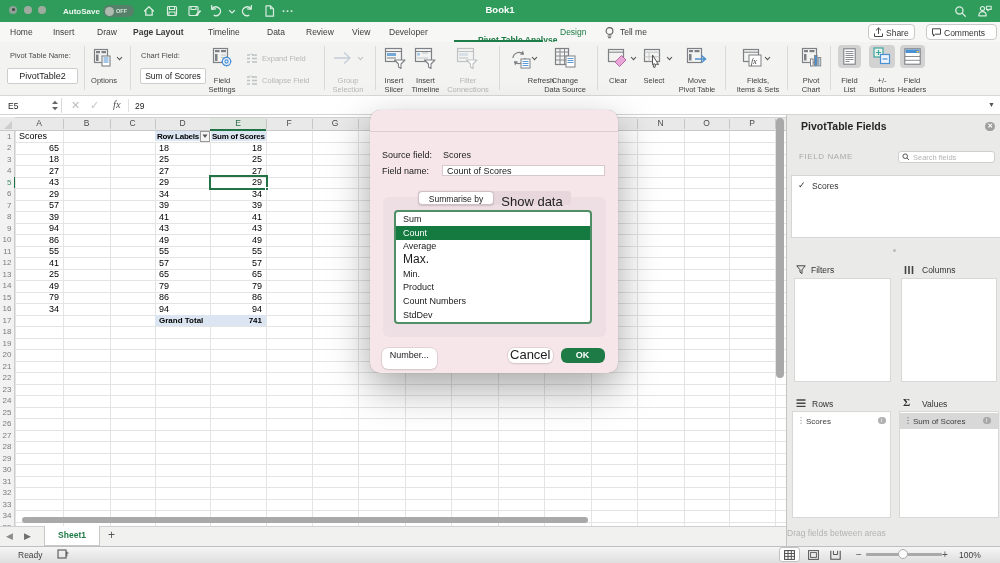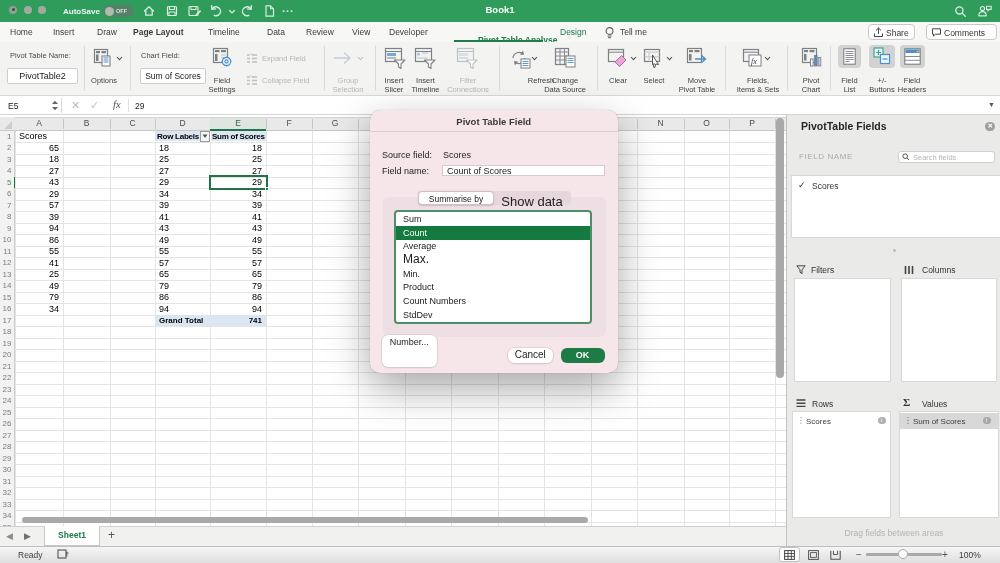--- a/index.html
+++ b/index.html
@@ -505,21 +505,21 @@
 <div class="ab" style="left:112px;top:295.9px;width:100.4px;height:107.5px;background:#fff;border:1px solid #d8d8d8"></div>
 <div class="ab" style="left:10px;top:300.5px;font-size:8px;color:#777;letter-spacing:0px">⋮</div>
 <div class="ab" style="left:19px;top:301.5px;font-size:8px;color:#3c3c3c">Scores</div>
 <div class="tl" style="left:91px;top:301.5px;width:7.5px;height:7.5px;background:#b0b0b0"></div>
 <div class="ab" style="left:93.7px;top:302px;font-size:6px;color:#fff;font-family:'Liberation Serif',serif;font-style:italic">i</div>
 <div class="ab" style="left:112.5px;top:298px;width:99.4px;height:15.5px;background:#d8d8d8"></div>
 <div class="ab" style="left:117px;top:300.5px;font-size:8px;color:#555">⋮</div>
 <div class="ab" style="left:126px;top:301.5px;font-size:8px;color:#3c3c3c">Sum of Scores</div>
 <div class="tl" style="left:196px;top:301.5px;width:7.5px;height:7.5px;background:#a8a8a8"></div>
 <div class="ab" style="left:198.7px;top:302px;font-size:6px;color:#fff;font-family:'Liberation Serif',serif;font-style:italic">i</div>
-<div class="ab" style="left:0;top:413px;width:214px;text-align:center;font-size:8.5px;color:#b3b3b3">Drag fields between areas</div>
+<div class="ab" style="left:0;top:413px;width:214px;text-align:left;font-size:8.5px;color:#b3b3b3">Drag fields between areas</div>
 </div>
 <div class="ab" style="left:0;top:546px;width:1000px;height:17px;background:linear-gradient(#f6f6f6,#dedede);border-top:1px solid #bfbfbf"></div>
 <div class="ab" style="left:18px;top:550px;font-size:8.5px;color:#3f3f3f">Ready</div>
 <svg style="left:57px;top:549px" width="12" height="11" viewBox="0 0 12 11">
 <rect x="1" y="1" width="8" height="8" fill="none" stroke="#555" stroke-width="1.1"></rect>
 <path d="M9 4 L11.5 4 M9.8 2.5 L9.8 7.5" stroke="#555" stroke-width="1"></path>
   </svg>
 <div class="ab" style="left:779px;top:547px;width:21px;height:14.5px;background:#fdfdfd;border:1px solid #c2c2c2;border-radius:3px"></div>
 <svg style="left:784px;top:549.5px" width="11" height="10" viewBox="0 0 11 10">
 <rect x="0.6" y="0.6" width="9.8" height="8.8" fill="none" stroke="#444" stroke-width="1"></rect>
@@ -532,21 +532,20 @@
 <svg style="left:830px;top:549.5px" width="11" height="10" viewBox="0 0 11 10">
 <path d="M0.8 0.8 V9.2 H10.2 V0.8" fill="none" stroke="#555" stroke-width="1.1"></path>
 <path d="M3.4 0.8 V4.5 H7.6 V0.8" fill="none" stroke="#555" stroke-width="1"></path>
   </svg>
 <div class="ab" style="left:856px;top:548.5px;font-size:10px;color:#555">−</div>
 <div class="ab" style="left:866px;top:553px;width:76px;height:2.5px;background:#a9a9a9;border-radius:1px"></div>
 <div class="tl" style="left:898px;top:549px;width:10px;height:10px;background:#fdfdfd;border:1px solid #ababab"></div>
 <div class="ab" style="left:942px;top:548.5px;font-size:10px;color:#555">+</div>
 <div class="ab" style="left:959px;top:550px;font-size:8.5px;color:#3c3c3c">100%</div>
 <div class="ab" style="left:370px;top:110px;width:247.5px;height:262.5px;background:#f6e6ea;border-radius:10px;box-shadow:0 15px 40px rgba(0,0,0,0.35),0 0 1px rgba(0,0,0,0.3);z-index:50">
-<div class="ab" style="left:0;top:6px;width:247.5px;text-align:center;font-size:9.5px;font-weight:bold;color:#3a3a3a">Pivot Table Field</div>
 <div class="ab" style="left:0;top:21px;width:247.5px;height:1px;background:#ddcdd2"></div>
 <div class="ab" style="left:12px;top:39.5px;font-size:9px;color:#222">Source field:</div>
 <div class="ab" style="left:73px;top:39.5px;font-size:9px;color:#222">Scores</div>
 <div class="ab" style="left:12px;top:55.5px;font-size:9px;color:#222">Field name:</div>
 <div class="ab" style="left:72px;top:54.5px;width:163px;height:11.5px;background:#fff;border:1px solid #d8c9ce;font-size:9px;color:#222;line-height:11px;padding-left:4px">Count of Scores</div>
 <div class="ab" style="left:13px;top:86.5px;width:222.5px;height:140px;background:#eedfe4;border-radius:6px"></div>
 <div class="ab" style="left:48px;top:81px;width:152.5px;height:13.5px;background:#e7d7dc;border-radius:4px"></div>
 <div class="ab" style="left:48px;top:81px;width:76px;height:13.5px;background:#fff;border:1px solid #cfc0c5;border-radius:4px;box-shadow:0 0.5px 1.5px rgba(0,0,0,0.15)"></div>
 <div class="ab" style="left:48px;top:83.5px;width:76px;text-align:center;font-size:8.5px;color:#222">Summarise by</div>
 <div class="ab" style="left:124px;top:83.5px;width:76px;text-align:center;font-size:13px;color:#222">Show data as</div>
@@ -554,15 +553,15 @@
 
 <div class="ab" style="left:33px;top:104.1px;font-size:9px;color:#1a1a1a">Sum</div>
 <div class="ab" style="left:26.3px;top:115.94px;width:194px;height:13.64px;background:#157a3f"></div>
 <div class="ab" style="left:33px;top:117.74px;font-size:9px;color:#fff">Count</div>
 <div class="ab" style="left:33px;top:131.38px;font-size:9px;color:#1a1a1a">Average</div>
 <div class="ab" style="left:33px;top:142px;font-size:12px;color:#1a1a1a">Max.</div>
 <div class="ab" style="left:33px;top:158.66000000000003px;font-size:9px;color:#1a1a1a">Min.</div>
 <div class="ab" style="left:33px;top:172.3px;font-size:9px;color:#1a1a1a">Product</div>
 <div class="ab" style="left:33px;top:185.94px;font-size:9px;color:#1a1a1a">Count Numbers</div>
 <div class="ab" style="left:33px;top:199.58px;font-size:9px;color:#1a1a1a">StdDev</div>
-<div class="ab" style="left:11.5px;top:225px;width:55.5px;height:32px;background:#fff;border-radius:6px;box-shadow:0 0 0 0.5px #cfc0c5,0 1px 2px rgba(0,0,0,0.12);font-size:9px;color:#222;text-align:center;line-height:14px">Number...</div>
-<div class="ab" style="left:138px;top:238px;width:44.5px;height:14.5px;background:#fff;border-radius:6px;box-shadow:0 0 0 0.5px #cfc0c5,0 1px 2px rgba(0,0,0,0.12);font-size:10px;color:#222;text-align:center;line-height:14px">Cancel</div>
+<div class="ab" style="left:11.5px;top:238px;width:55.5px;height:21px;background:#fff;border-radius:6px;box-shadow:0 0 0 0.5px #cfc0c5,0 1px 2px rgba(0,0,0,0.12);font-size:9px;color:#222;text-align:center;line-height:14px">Number...</div>
+<div class="ab" style="left:138px;top:238px;width:44.5px;height:14.5px;background:#fff;border-radius:6px;box-shadow:0 0 0 0.5px #cfc0c5,0 1px 2px rgba(0,0,0,0.12);font-size:13px;color:#222;text-align:center;line-height:14px">Cancel</div>
 <div class="ab" style="left:190.5px;top:238px;width:44px;height:14.5px;background:#1e7b45;border-radius:6px;font-size:9px;font-weight:bold;color:#fff;text-align:center;line-height:14px">OK</div>
 </div>
 </body></html>

